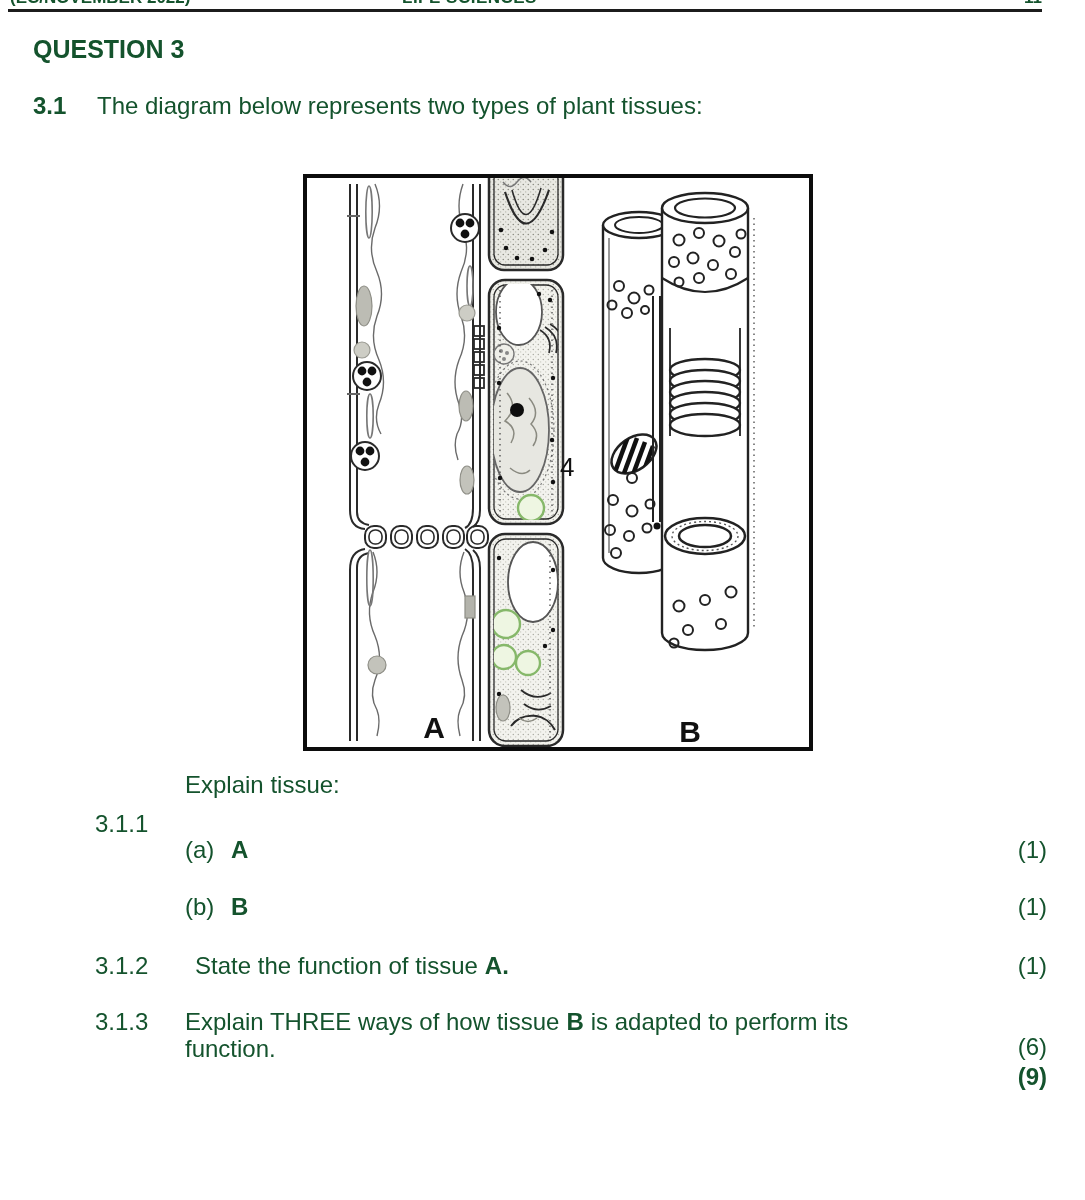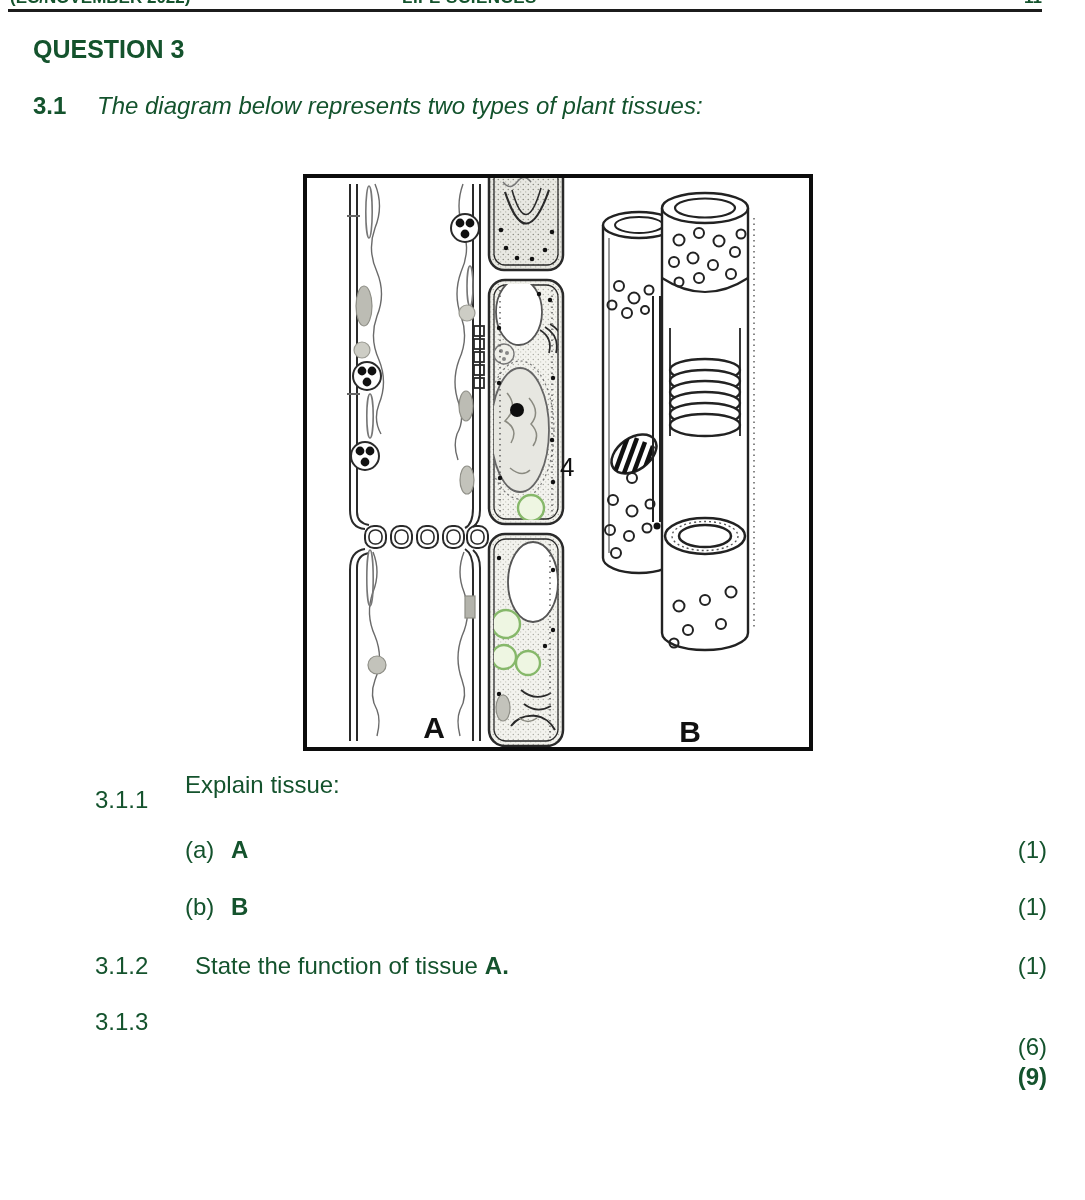--- a/index.html
+++ b/index.html
@@ -8,23 +8,23 @@
   .abs{position:absolute;white-space:nowrap;}
   
   .hdr{position:absolute;left:8px;top:-12px;width:1034px;height:21px;
        border-bottom:3px solid #1c1c1c;font-weight:700;font-size:17px;}
   .hdr .hl{position:absolute;left:2px;bottom:1px;}
   .hdr .hc{position:absolute;left:394px;bottom:1px;letter-spacing:.5px;}
   .hdr .hr{position:absolute;right:0px;bottom:1px;}
   
   .title{left:33px;top:35px;font-size:25px;font-weight:700;}
   .qnum31{left:33px;top:92px;font-weight:bold;}
-  .qtext31{left:97px;top:92px;font-style:italic;}
+  .qtext31{left:97px;top:92px;}
   .fig{position:absolute;left:303px;top:174px;width:502px;height:569px;border:4px solid #0c0c0c;background:#fff;}
-  .n311{left:95px;top:786px;}  .t311{left:185px;top:771px;}
+  .n311{left:95px;top:810px;}  .t311{left:185px;top:771px;}
   .pa{left:185px;top:836px;}   .la{left:231px;top:836px;font-weight:700;}
   .pb{left:185px;top:893px;}   .lb{left:231px;top:893px;font-weight:700;}
   .n312{left:95px;top:952px;}  .t312{left:195px;top:952px;}
   .n313{left:95px;top:1008px;text-align:right;} .t313{left:185px;top:1008px;line-height:27px;white-space:normal;width:760px;}
   .t313 .bsp{font-weight:700;margin:0 7px;}
   .t312 .bsp{font-weight:700;margin-left:7px;}
   .marks{position:absolute;left:985px;width:62px;text-align:right;}
   .mk1{top:836px;} .mk2{top:893px;} .mk3{top:952px;} .mk6{top:1033px;} .mk9{top:1063px;font-weight:700;}
   svg text{font-family:"Liberation Sans","DejaVu Sans",sans-serif;}
 </style>
@@ -294,17 +294,21 @@
 
   <span class="abs pb">(b)</span>
   <span class="abs lb">B</span>
   <span class="abs marks mk2">(1)</span>
 
   <span class="abs n312">3.1.2</span>
   <span class="abs t312"><span>State the function of tissue</span><span class="bsp">A.</span></span>
   <span class="abs marks mk3">(1)</span>
 
   <span class="abs n313">3.1.3</span>
+  <div class="abs t313">
+      <div><span>Explain THREE ways of how tissue</span><span class="bsp">B</span><span>is adapted to perform its</span></div>
+      <div>function.</div>
+    </div>
   <span class="abs marks mk6">(6)</span>
 
   <span class="abs marks mk9">(9)</span>
 
 </div>
 
 </body></html>

